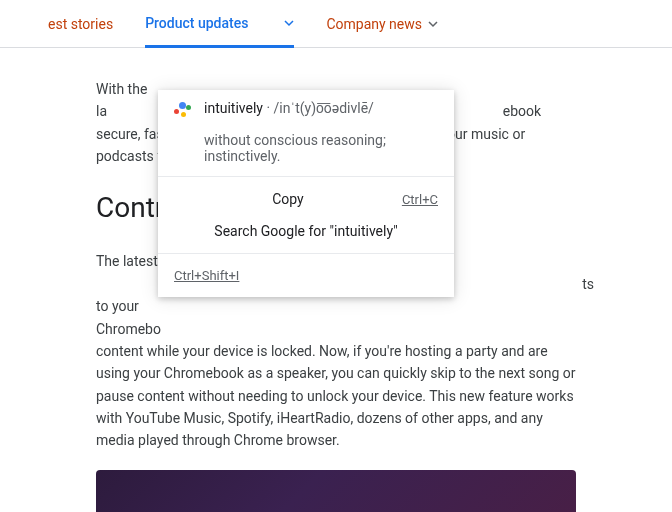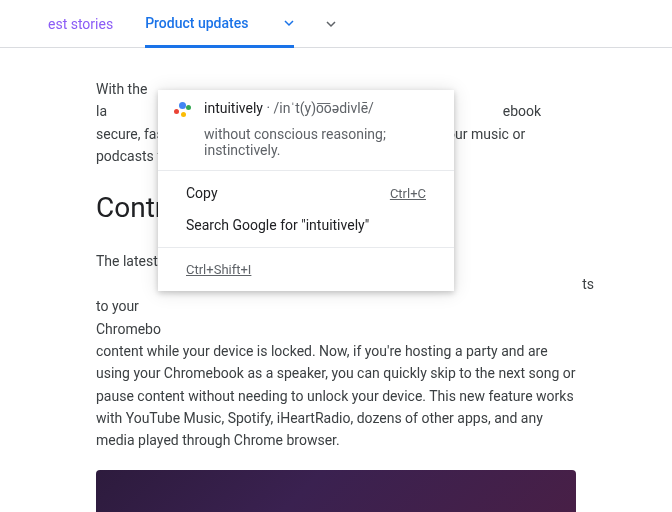--- a/index.html
+++ b/index.html
@@ -1,41 +1,41 @@
 <!DOCTYPE html>
 <html><head>
 <meta charset="utf-8">
 <style>
 * { margin:0; padding:0; box-sizing:border-box; }
 body { font-family:'Google Sans',Roboto,Arial,sans-serif; background:#fff; color:#202124; width:672px; height:512px; overflow:hidden; position:relative; }
 
 .tabs { display:flex; gap:32px; padding:0 0 0 48px; border-bottom:1px solid #dadce0; height:48px; align-items:center; }
-.tab { display:flex; align-items:center; gap:6px; font-size:14px; color:#8b5cf6; cursor:pointer; height:100%; }
+.tab { display:flex; align-items:center; gap:6px; font-size:14px; color:#c2410c; cursor:pointer; height:100%; }
 .tab.active { color:#1a73e8; border-bottom:3px solid #1a73e8; margin-bottom:-1px; font-weight:500;gap:36px; }
 .chev { width:10px; height:10px; display:inline-block; }
 .chev svg { display:block; }
 
 .content { padding:30px 96px 0 96px; font-size:14px; line-height:1.6; color:#3c4043; }
 .content p { margin-bottom:12px; }
 .hl { background:#cfe2ff; }
 .h2 { font-size:28px; font-weight:400; color:#202124; margin:18px 0 20px; }
 
 .media { margin-top:18px; height:90px; background:linear-gradient(135deg,#2d1b3d 0%,#3a2150 40%,#4a1f45 100%); border-radius:4px; }
 
 .ctx { position:absolute; top:90px; left:158px; width:296px; background:#fff; border-radius:0; box-shadow:0 2px 6px rgba(0,0,0,.2),0 1px 18px rgba(0,0,0,.12); font-size:14px; color:#202124; z-index:10; overflow:hidden; }
-.ctx .section { padding:6px 12px; }
+.ctx .section { padding:6px 0;text-align:center; }
 .ctx .sep { border-top:1px solid #e8eaed; }
 .ctx .row { display:flex; align-items:center; padding:8px 16px; cursor:default; }
 .ctx .label { flex:1; }
 .ctx .sc { color:#5f6368; font-size:13px;text-decoration:underline; }
 .def { padding:10px 16px 12px; display:flex; gap:12px; }
 .def .dot { width:18px; height:18px; flex-shrink:0; margin-top:2px; }
 .def .word { font-weight:400; }
 .def .pron { color:#5f6368; }
-.def .meaning { color:#5f6368; margin-top:10px; }
+.def .meaning { color:#5f6368; margin-top:16px; }
 
 .glogo { width:18px; height:18px; position:relative; }
 .glogo .d { position:absolute; border-radius:50%; }
 .g-b { width:7px; height:7px; background:#4285f4; top:0; left:5px; }
 .g-r { width:5px; height:5px; background:#ea4335; top:7px; left:0; }
 .g-y { width:5px; height:5px; background:#fbbc04; top:10px; left:7px; }
 .g-g { width:5px; height:5px; background:#34a853; top:3px; left:12px; }
 </style>
 </head>
 <body>
@@ -46,20 +46,21 @@
   </div>
   <div class="tab active">
     <span>Product updates</span>
     <span class="chev">
         <svg viewBox="0 0 10 10">
           <path d="M1 3l4 4 4-4" stroke="#1a73e8" stroke-width="1.5" fill="none"></path>
         </svg>
       </span>
   </div>
   <div class="tab">
+    <span>Company news</span>
     <span class="chev">
         <svg viewBox="0 0 10 10">
           <path d="M1 3l4 4 4-4" stroke="#5f6368" stroke-width="1.5" fill="none"></path>
         </svg>
       </span>
   </div>
 </div>
 
 <div class="content">
   <p>

